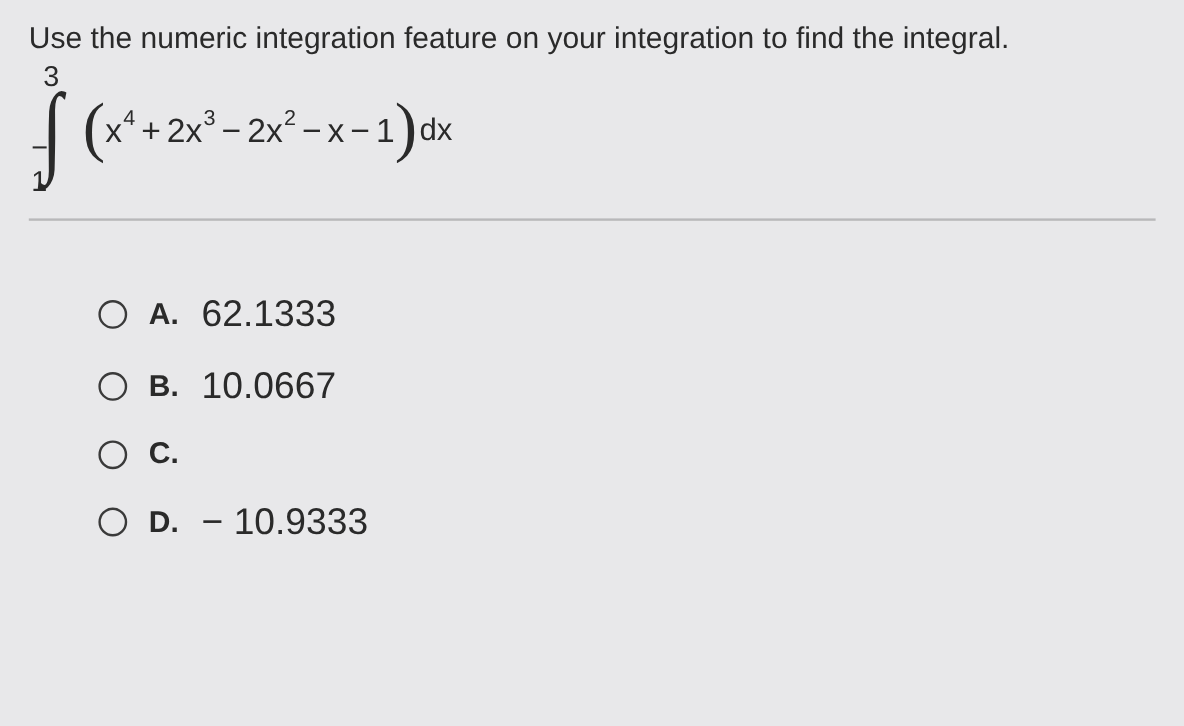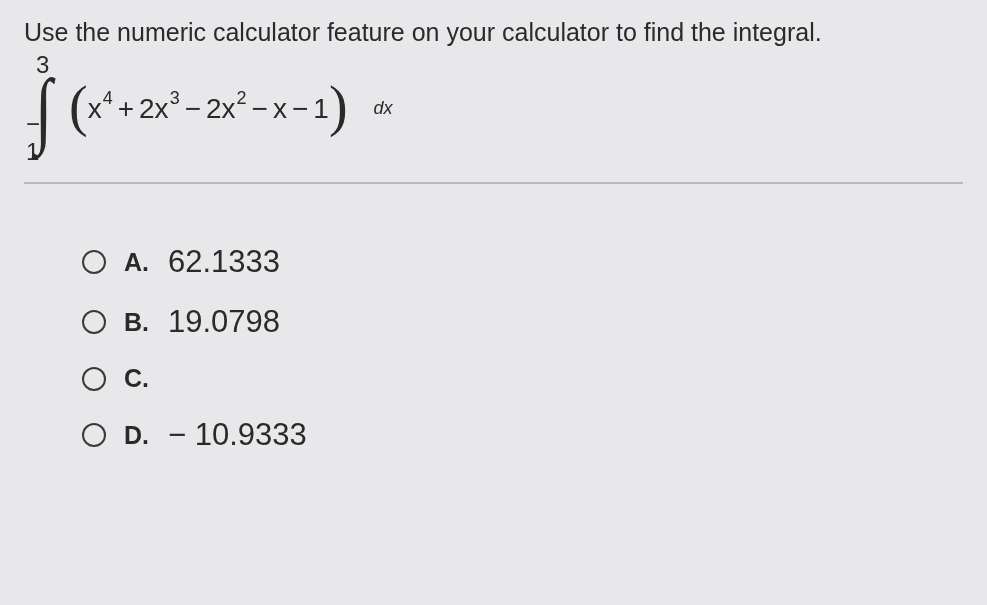--- a/index.html
+++ b/index.html
@@ -74,23 +74,22 @@
     .exp {
       font-size: 18px;
       position: relative;
       top: -14px;
       margin-left: 1px;
     }
     .op {
       margin: 0 5px;
     }
     .dx {
-      margin-left: 26px;
-      font-size: 18px;
-      font-style: italic;
+      margin-left: 2px;
+      font-size: 26px;
     }
     hr.divider {
       border: none;
       border-top: 2px solid #b8b8ba;
       margin: 30px 0 60px 0;
     }
     .options {
       margin-left: 58px;
     }
     .option {
@@ -115,21 +114,21 @@
     }
     .option-value {
       font-size: 31px;
       color: #2a2a2a;
       margin-left: 10px;
     }
   </style>
 </head>
 <body>
 
-<div class="question-text">Use the numeric calculator feature on your calculator to find the integral.</div>
+<div class="question-text">Use the numeric integration feature on your integration to find the integral.</div>
 
 <div class="integral-block">
   <span class="integral-symbol-wrap">
     <span class="integral-upper">3</span>
     <span class="integral-sign">∫</span>
     <span class="integral-lower">− 1</span>
   </span>
   <span class="integrand">
     <span class="paren">(</span>
     <span class="term">
@@ -156,21 +155,21 @@
 
 <div class="options">
   <div class="option">
     <span class="radio"></span>
     <span class="option-label">A.</span>
     <span class="option-value">62.1333</span>
   </div>
   <div class="option">
     <span class="radio"></span>
     <span class="option-label">B.</span>
-    <span class="option-value">19.0798</span>
+    <span class="option-value">10.0667</span>
   </div>
   <div class="option">
     <span class="radio"></span>
     <span class="option-label">C.</span>
   </div>
   <div class="option">
     <span class="radio"></span>
     <span class="option-label">D.</span>
     <span class="option-value">− 10.9333</span>
   </div>

